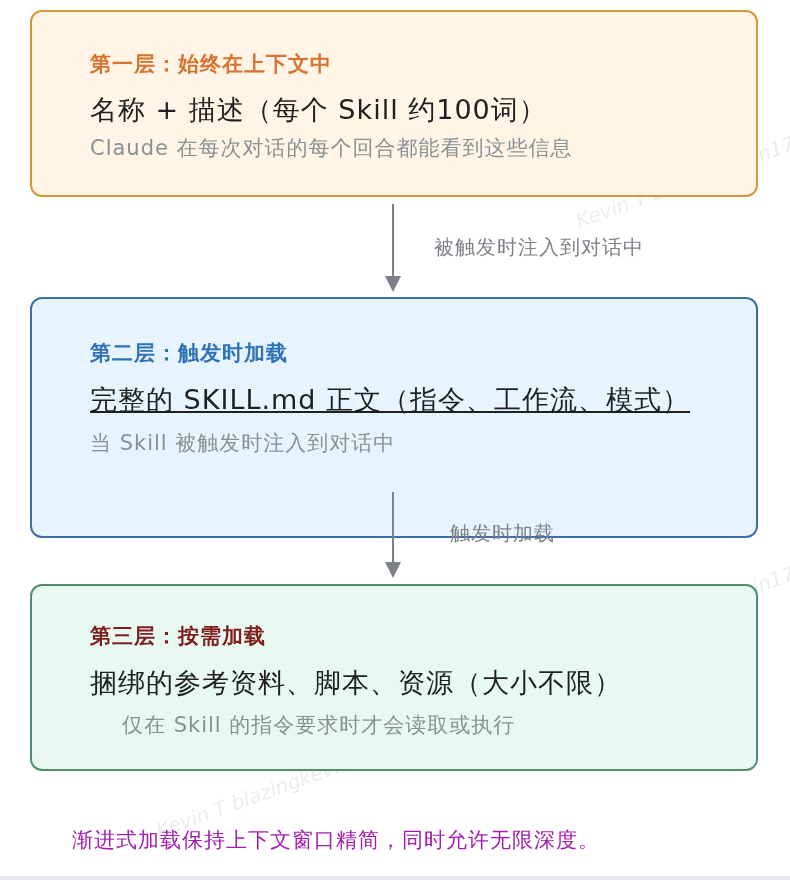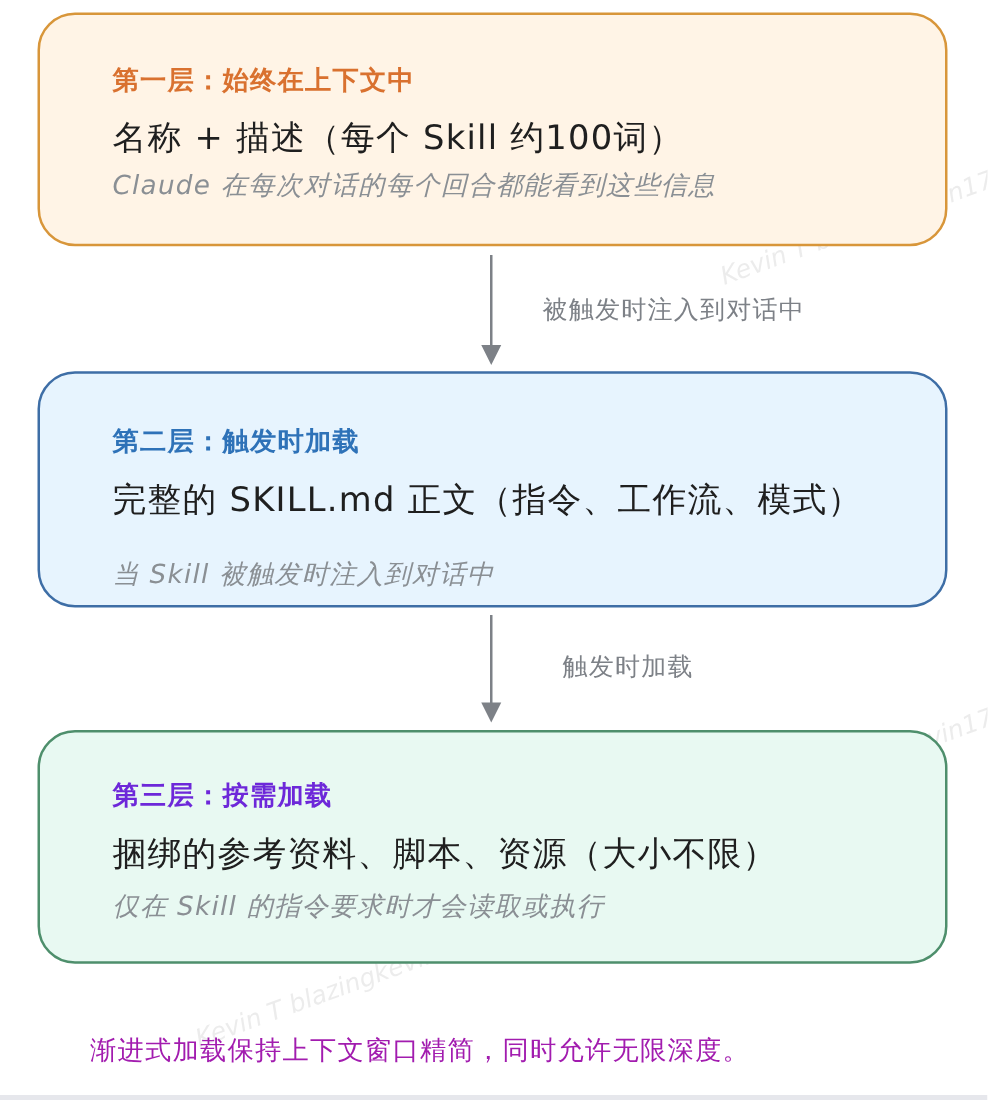--- a/index.html
+++ b/index.html
@@ -1,33 +1,33 @@
 <!DOCTYPE html>
 <html><head>
 <meta charset="utf-8">
 <style>
   html, body { margin:0; padding:0; }
   body { width:790px; height:880px; background:#ffffff; position:relative; overflow:hidden;
          font-family:"DejaVu Sans", "Liberation Sans", sans-serif; }
-  .box { position:absolute; left:30px; width:728px; box-sizing:border-box; border-radius:30px; border:2px solid; }
+  .box { position:absolute; left:30px; width:728px; box-sizing:border-box; border-radius:12px; border:2px solid; }
   .box .title { position:absolute; left:58px; font-size:21px; font-weight:bold; letter-spacing:1px; }
   .box .main { position:absolute; left:58px; font-size:27px; color:#1f1f1f; letter-spacing:1px; }
-  .box .sub { position:absolute; left:58px; font-size:21px; color:#8a8f94; letter-spacing:1px;font-style:italic; }
+  .box .sub { position:absolute; left:58px; font-size:21px; color:#8a8f94; letter-spacing:1px; }
   #b1 { top:10px; height:187px; background:#fff4e6; border-color:#d8963a; }
   #b1 .title { top:38px; color:#d9712f; }
   #b1 .main { top:80px; }
   #b1 .sub { top:122px; }
-  #b2 { top:297px; height:189px; background:#e7f4fe; border-color:#3e6ea6; }
+  #b2 { top:297px; height:241px; background:#e7f4fe; border-color:#3e6ea6; }
   #b2 .title { top:40px; color:#2e72b8; }
-  #b2 .main { top:83px; }
-  #b2 .sub { top:146px; }
+  #b2 .main { top:83px;text-decoration:underline; }
+  #b2 .sub { top:130px; }
   #b3 { top:584px; height:187px; background:#e8f9f2; border-color:#4e8f6c; }
-  #b3 .title { top:36px; color:#6d28d9; }
+  #b3 .title { top:36px; color:#7f1d1d; }
   #b3 .main { top:79px; }
-  #b3 .sub { top:125px; }
+  #b3 .sub { top:125px;margin-left:32px; }
   .arrow { position:absolute; left:385px; width:16px; }
   .arrow .line { position:absolute; left:7px; top:0; width:2px; background:#7d8187; }
   .arrow .head { position:absolute; left:0; width:0; height:0; border-left:8px solid transparent; border-right:8px solid transparent; border-top:16px solid #7d8187; }
   #a1 { top:204px; height:88px; } #a1 .line { height:74px; } #a1 .head { top:72px; }
   #a2 { top:492px; height:86px; } #a2 .line { height:72px; } #a2 .head { top:70px; }
   .alabel { position:absolute; font-size:20px; color:#7d8187; letter-spacing:1px; }
   #l1 { left:434px; top:234px; }
   #l2 { left:434px; top:520px;margin-left:16px; }
   .footer { position:absolute; left:72px; top:826px; font-size:21px; color:#a21caf; letter-spacing:1px; }
   .bottom-bar { position:absolute; left:0; top:876px; width:790px; height:4px; background:#e6e7ec; }

